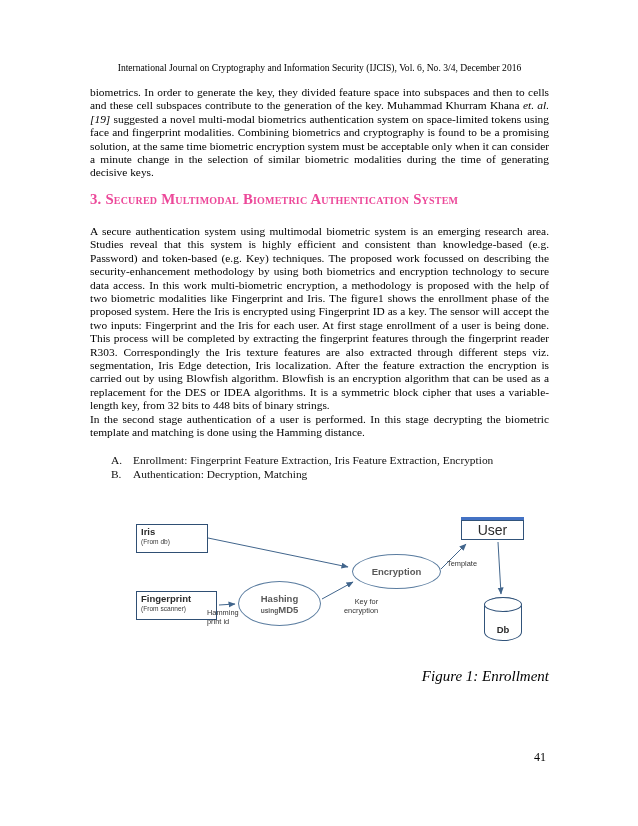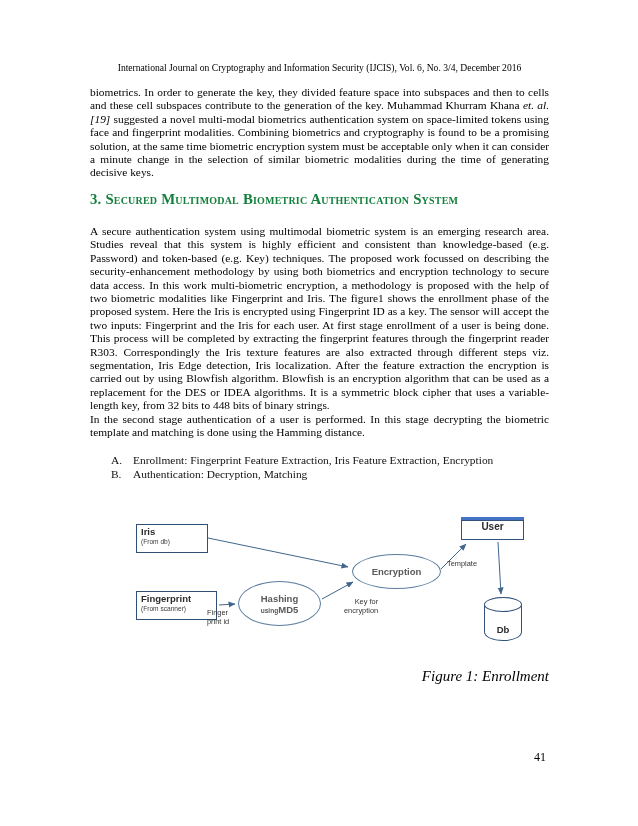--- a/index.html
+++ b/index.html
@@ -13,21 +13,21 @@
     text-align:center; font-size:9.6px; line-height:12px; color:#000;
   }
   .para {
     text-align:justify; font-size:11.4px; line-height:13.4px; color:#000;
   }
   #para1-wrap { position:absolute; left:90px; top:86px; width:459px; }
   .italic { font-style:italic; }
   .section-heading {
     position:absolute; left:90px; top:191px; width:459px;
     font-weight:bold; font-variant:small-caps; font-size:14.8px;
-    letter-spacing:0.2px; color:#15803d;
+    letter-spacing:0.2px; color:#ec4899;
   }
   #body-flow { position:absolute; left:90px; top:225px; width:459px; }
   #body-flow p { margin:0; }
   .list-block { margin-top:13px; padding-left:21px; font-size:11.4px; line-height:14.6px; }
   .list-item { display:flex; }
   .list-marker { width:22px; flex:0 0 22px; }
 
   
   #figure-area { position:absolute; left:0; top:515px; width:638px; height:160px;padding-left:8px; }
   #figure-area svg.connectors { position:absolute; left:0; top:0; pointer-events:none; }
@@ -41,22 +41,22 @@
     position:absolute; border:1.3px solid #5b7da0; border-radius:50%; background:#fff;
     display:flex; flex-direction:column; align-items:center; justify-content:center;
     font-family:"Liberation Sans", sans-serif; color:#595959; font-weight:bold;
   }
   .fig-ellipse .title { font-size:9.5px; }
   .fig-ellipse .subline { font-size:6.6px; font-weight:bold; color:#595959; }
   .fig-ellipse .subline .md5 { font-size:9.5px; }
   .user-topline { position:absolute; background:#4472c4; }
   .user-box {
     position:absolute; border:1px solid #31537a; background:#fff;
-    display:flex; justify-content:center;
-    font-family:"Liberation Sans", sans-serif; font-size:10px; font-weight:bold; color:#2b2b2b;
+    display:flex; align-items:center; justify-content:center;
+    font-family:"Liberation Sans", sans-serif; font-size:14px; font-weight:normal; color:#2b2b2b;
   }
   .free-label {
     position:absolute; font-family:"Liberation Sans", sans-serif;
     font-size:7.4px; line-height:9px; color:#333;
   }
   .cylinder {
     position:absolute; border:1.3px solid #31537a; border-radius:19px / 9px; background:#fff;
     display:flex; align-items:center; justify-content:center;
     font-family:"Liberation Sans", sans-serif; font-size:9.5px; font-weight:bold; color:#2b2b2b;
   }
@@ -130,21 +130,21 @@
   </div>
 
   <div class="free-label" style="left:447px; top:44px;">Template</div>
 
   <div class="fig-box" style="left:136px; top:76px; width:81px; height:29px;">
     <span class="title">Fingerprint</span>
     <span class="sub">(From scanner)</span>
   </div>
 
   <div class="free-label" style="left:207px; top:93px;">
-    <span style="display:block;">Finger</span>
+    <span style="display:block;">Hamming</span>
     <span style="display:block;">print id</span>
   </div>
 
   <div class="fig-ellipse" style="left:238px; top:66px; width:83px; height:45px;">
     <span class="title">Hashing</span>
     <span class="subline">
       <span>using</span><span class="md5">MD5</span>
     </span>
   </div>
 

